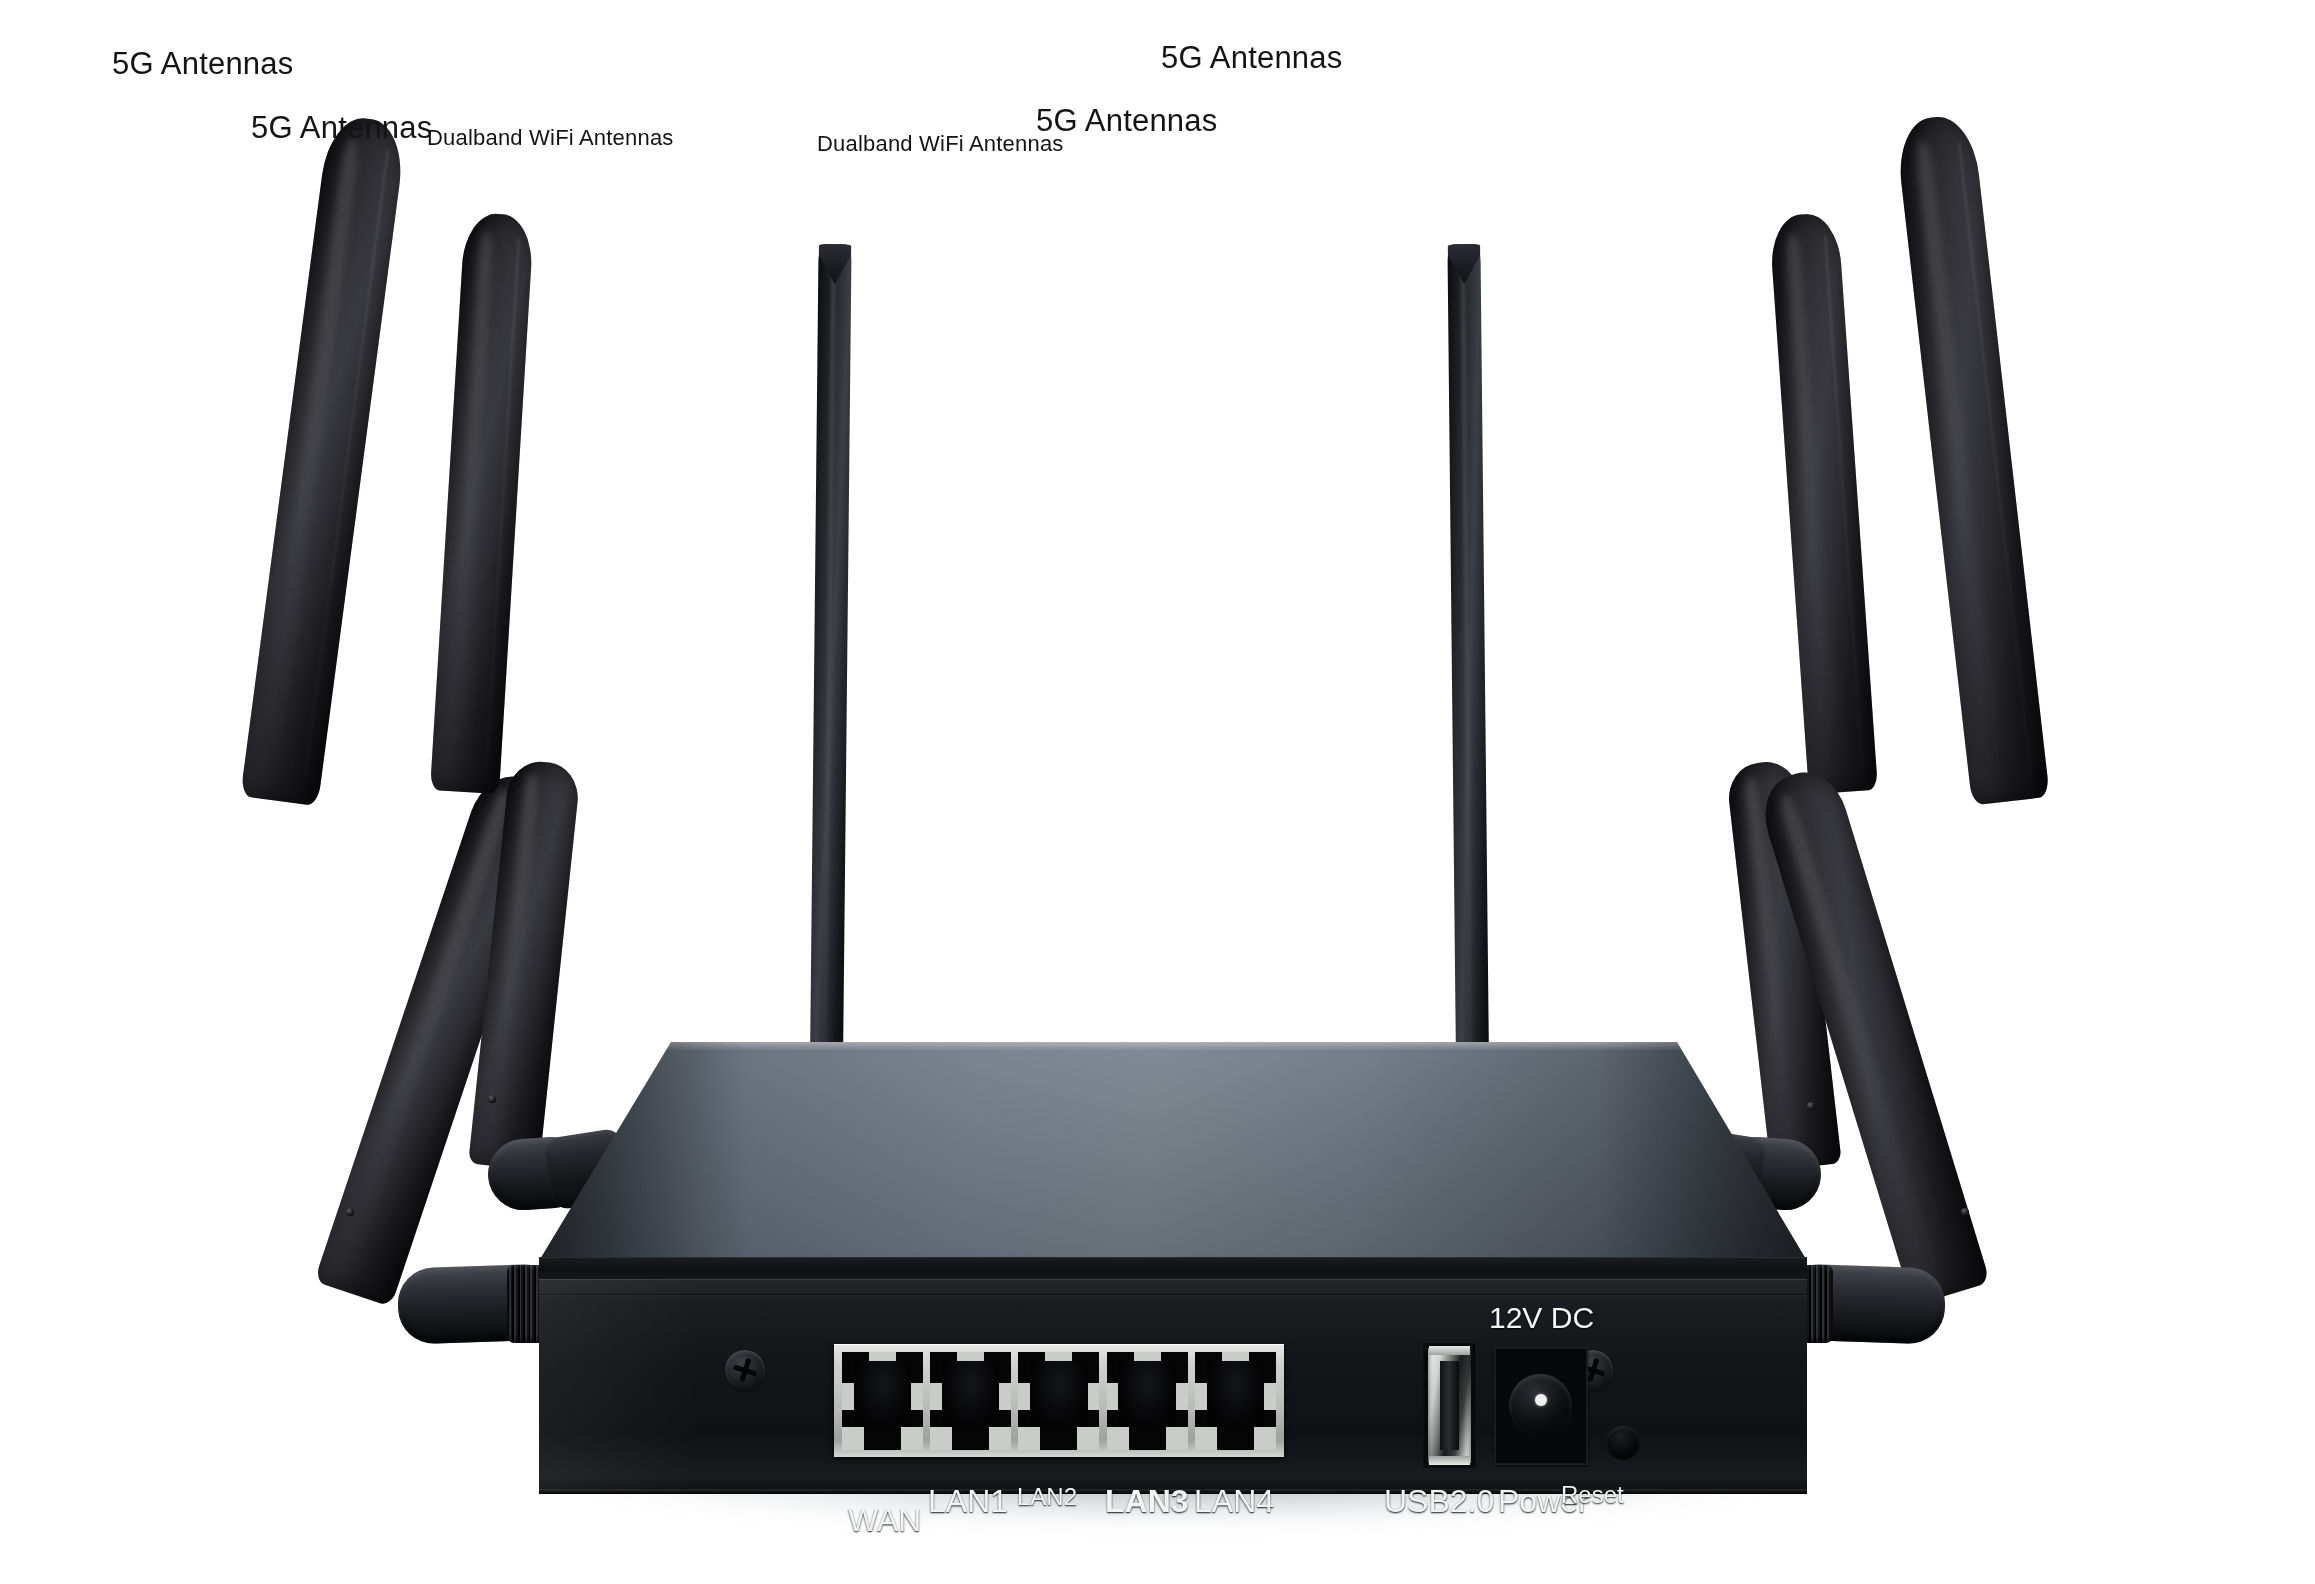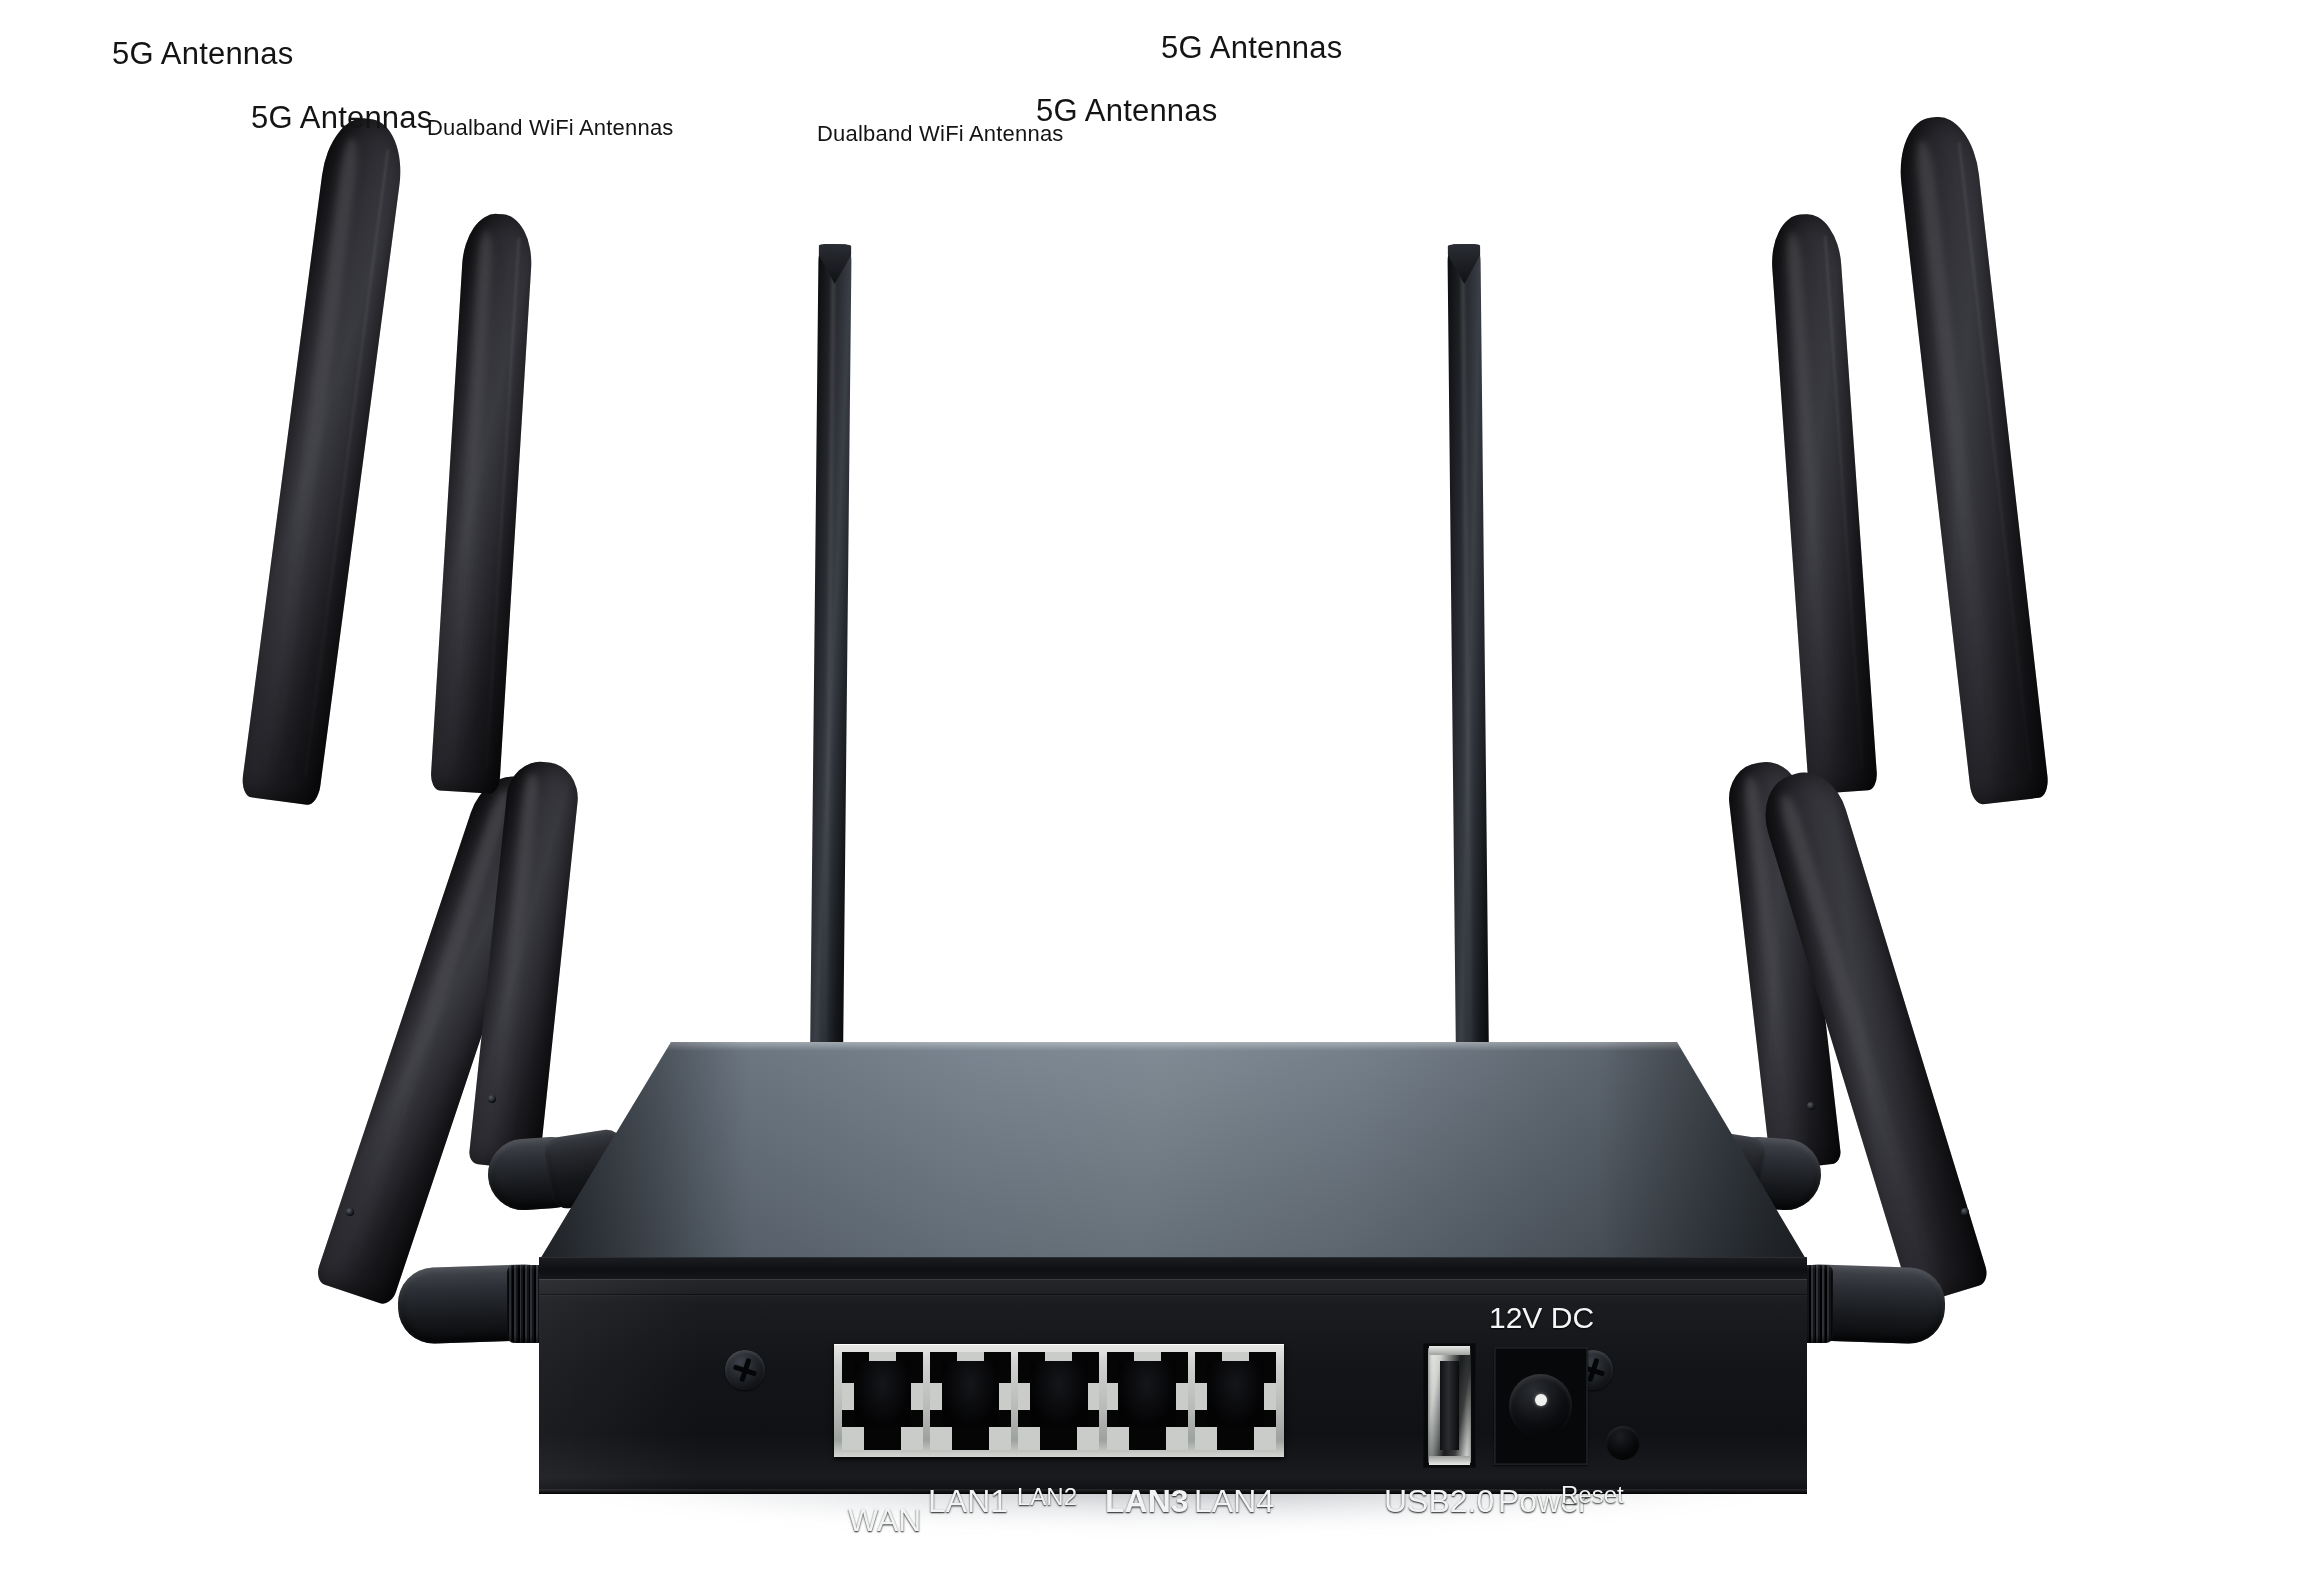--- a/index.html
+++ b/index.html
@@ -8,20 +8,21 @@
     font-family:"Liberation Sans", sans-serif;
     background:#ffffff;
   }
   #stage{position:absolute;left:0;top:0;width:2316px;height:1585px;background:#fff;}
 
   
   .callout{
     position:absolute;color:#141414;white-space:nowrap;
     font-family:"Liberation Sans", sans-serif;font-weight:400;
     letter-spacing:0.2px;
+    margin-top:10px;
   }
 
   
   .ant{position:absolute;transform-origin:50% 100%;}
 
   
   .ant5 .body{
     width:100%;height:100%;
     border-radius:46% 46% 14% 14% / 9% 9% 3% 3%;
     background:

